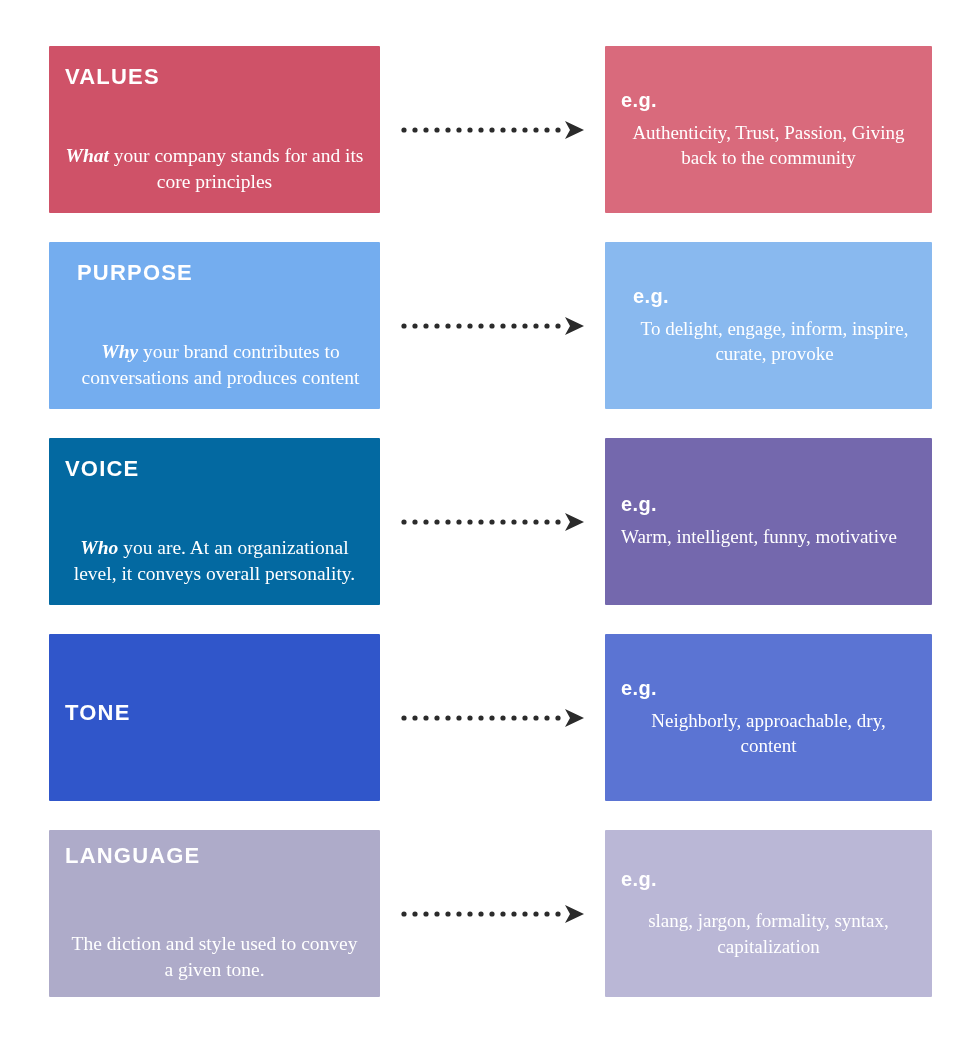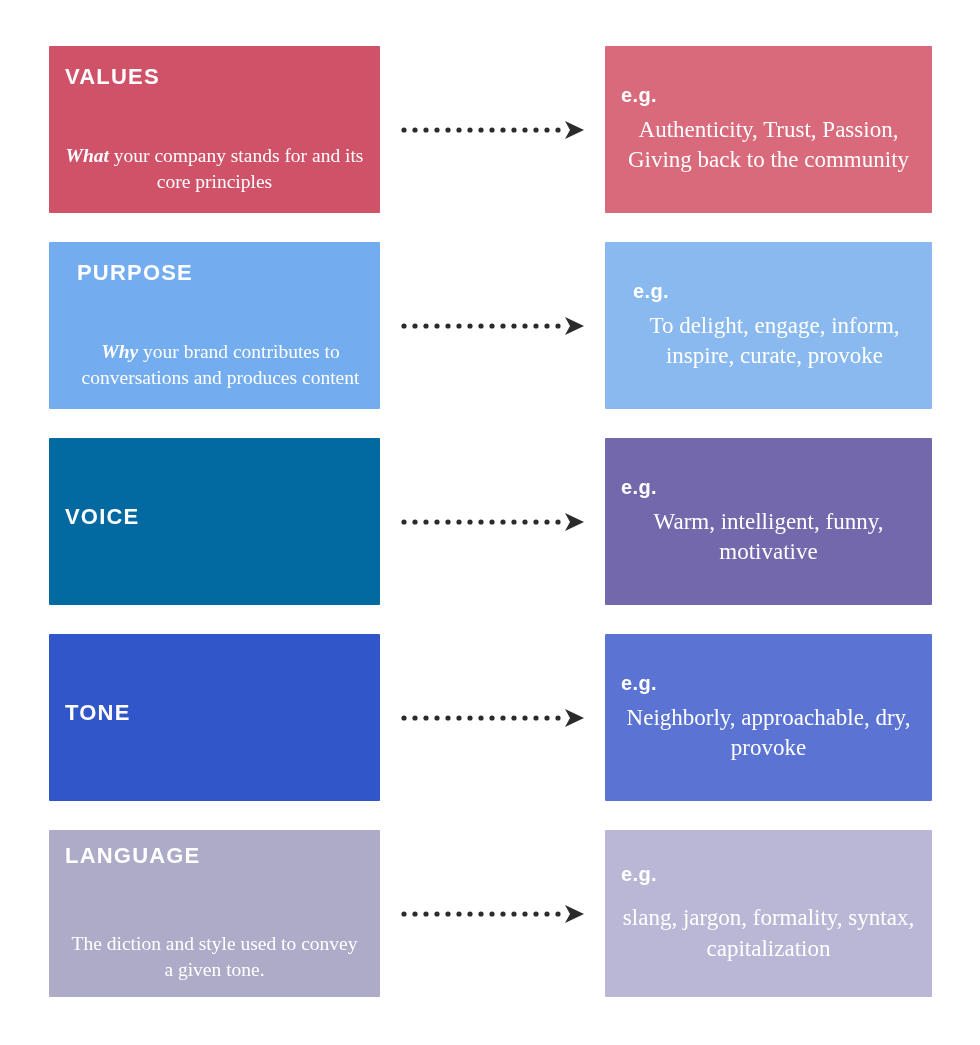--- a/index.html
+++ b/index.html
@@ -75,21 +75,21 @@
   .eg-label {
     font-family: "Liberation Sans", "DejaVu Sans", sans-serif;
     font-weight: bold;
     font-size: 20px;
     letter-spacing: 0.4px;
     margin-bottom: 8px;
     color: #ffffff;
   }
   .eg-body {
     font-family: "Liberation Serif", "DejaVu Serif", serif;
-    font-size: 23px;
+    font-size: 19px;
     line-height: 1.32;
     color: #ffffff;
     max-width: 300px;
   }
 
   .connector {
     flex: 1 1 auto;
     display: flex;
     align-items: center;
     justify-content: center;
@@ -175,20 +175,23 @@
     </div>
     <div class="card right" style="background-color: rgb(137, 185, 239);">
       <div class="eg-label">e.g.</div>
       <div class="eg-body">To delight, engage, inform, inspire, curate, provoke</div>
     </div>
   </div>
 
   <div class="row row-2">
     <div class="card left" style="background-color: #0369a1;">
       <div class="card-title">VOICE</div>
+      <div class="card-body">
+        <span class="lead">Who</span><span> you are. At an organizational level, it conveys overall personality.</span>
+      </div>
     </div>
     <div class="connector">
       <svg width="185" height="24" viewBox="0 0 185 24" aria-hidden="true">
         <g fill="#2b2b2b">
           <circle cx="4" cy="12" r="2.6"></circle>
             <circle cx="15" cy="12" r="2.6"></circle>
           <circle cx="26" cy="12" r="2.6"></circle>
             <circle cx="37" cy="12" r="2.6"></circle>
           <circle cx="48" cy="12" r="2.6"></circle>
             <circle cx="59" cy="12" r="2.6"></circle>
@@ -232,21 +235,21 @@
             <circle cx="125" cy="12" r="2.6"></circle>
           <circle cx="136" cy="12" r="2.6"></circle>
             <circle cx="147" cy="12" r="2.6"></circle>
           <circle cx="158" cy="12" r="2.6"></circle>
           <path d="M165 3 L184 12 L165 21 L170 12 Z"></path>
         </g>
       </svg>
     </div>
     <div class="card right" style="background-color: rgb(91, 116, 211);">
       <div class="eg-label">e.g.</div>
-      <div class="eg-body">Neighborly, approachable, dry, provoke</div>
+      <div class="eg-body">Neighborly, approachable, dry, content</div>
     </div>
   </div>
 
   <div class="row row-4">
     <div class="card left" style="background-color: rgb(174, 171, 201);">
       <div class="card-title">LANGUAGE</div>
       <div class="card-body">
         <span class="lead"></span><span>The diction and style used to convey a given tone.</span>
       </div>
     </div>

